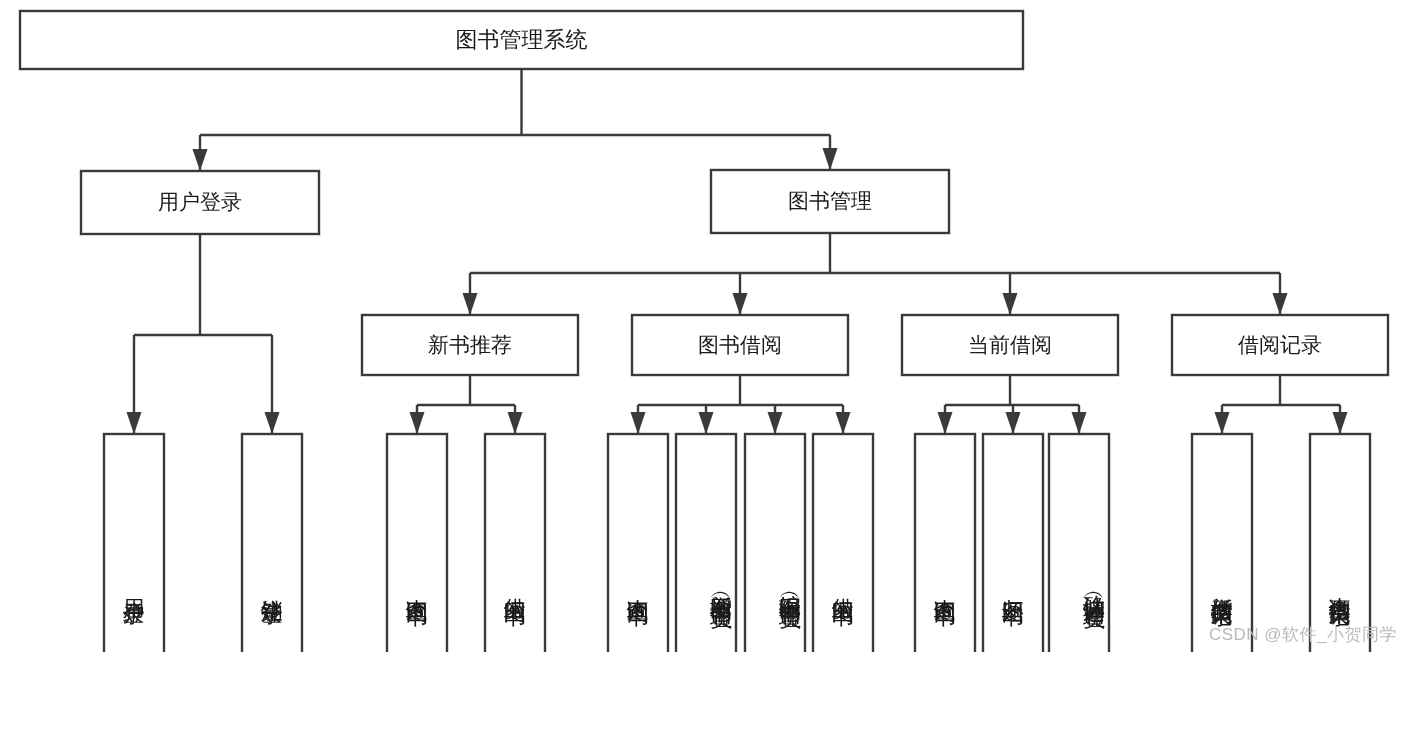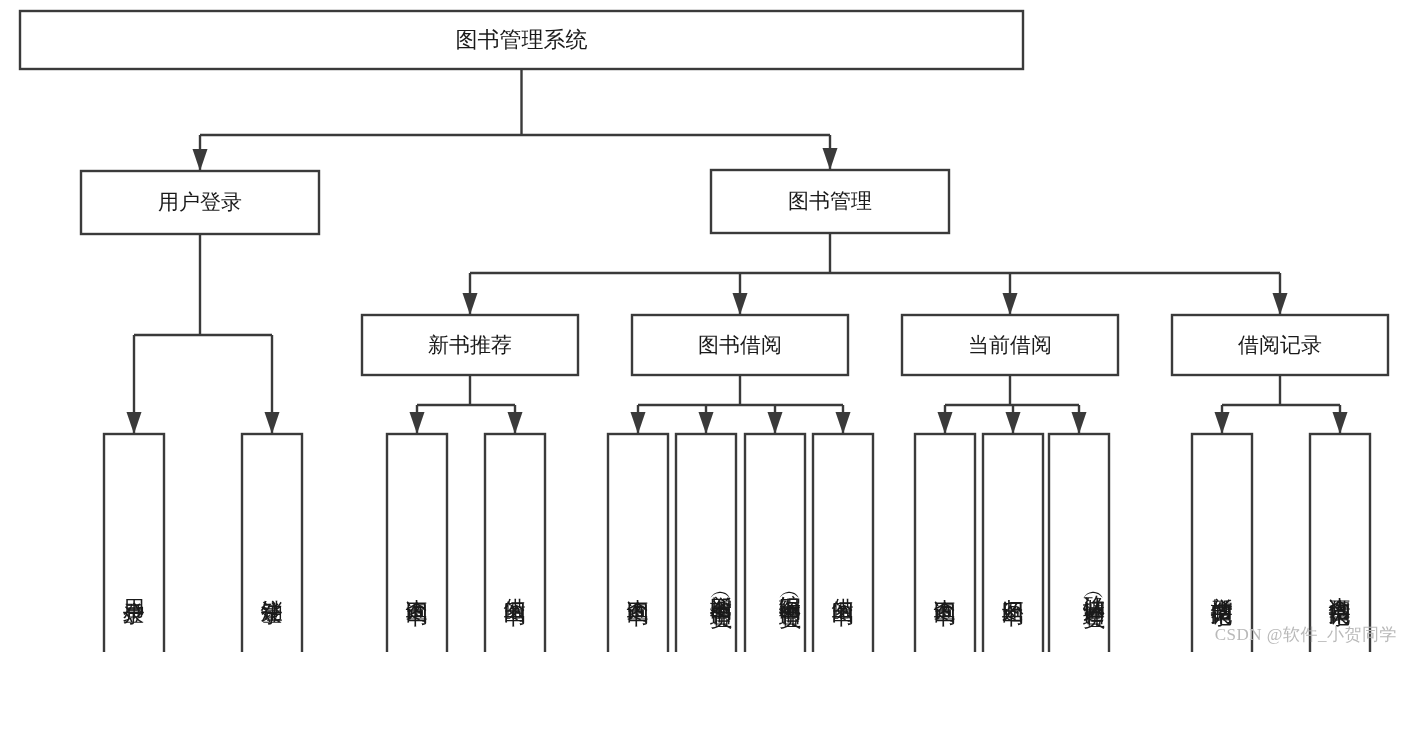--- a/index.html
+++ b/index.html
@@ -60,21 +60,21 @@
     letter-spacing: 2px;
     color: #1a1a1a;
     text-align: center;
     white-space: nowrap;
     pointer-events: none;
   }
   .watermark {
     position: absolute;
     right: 8px;
     bottom: 6px;
-    font-family: Liberation Serif, serif;
+    font-family: Liberation Sans, sans-serif;
     font-size: 17px;
     color: #b9b9b9;
     letter-spacing: 0.5px;
     white-space: nowrap;
   }
 </style>
 </head>
 <body>
 
 <div id="diagram-root">

